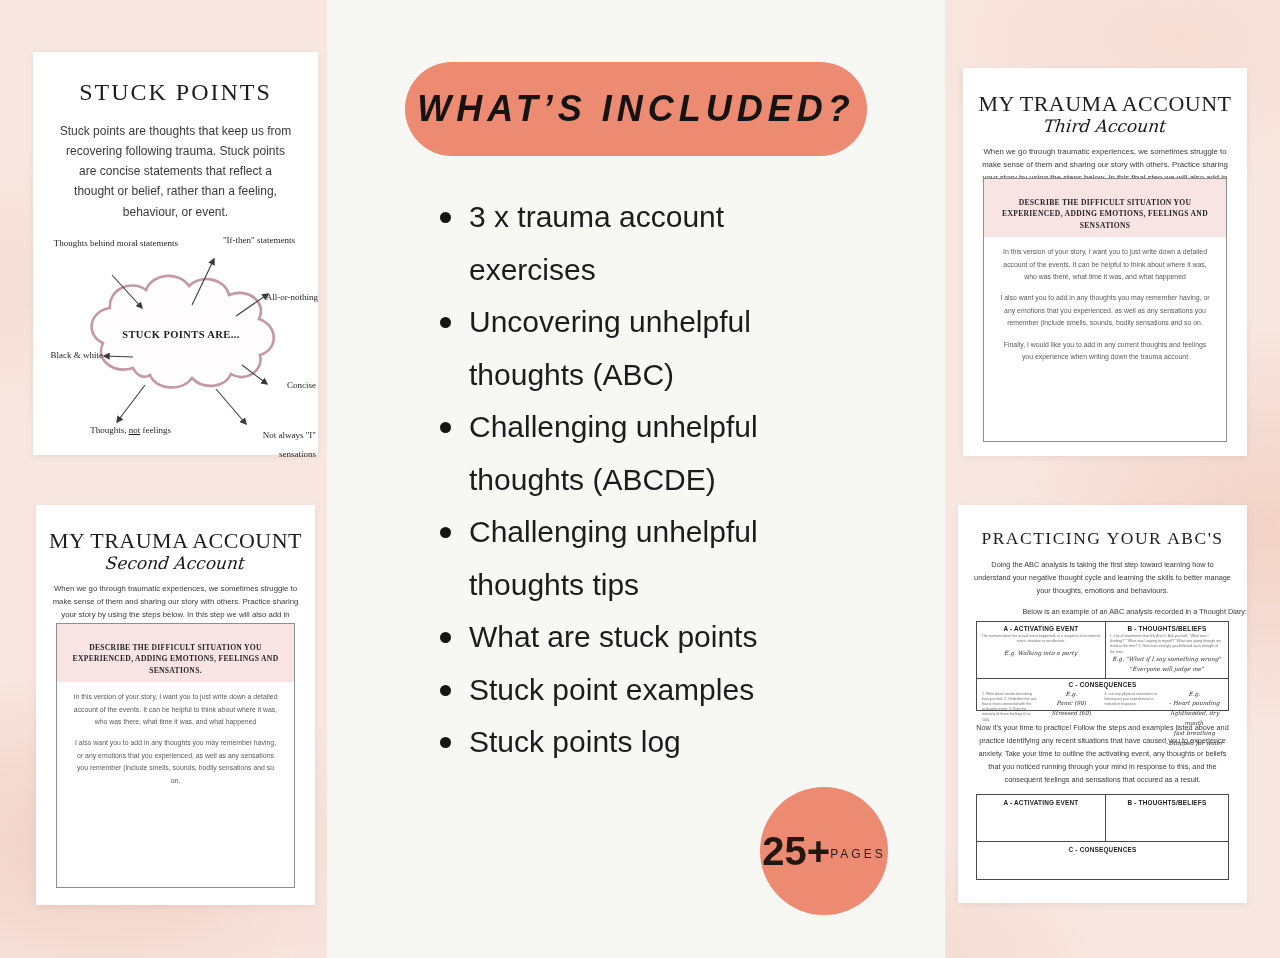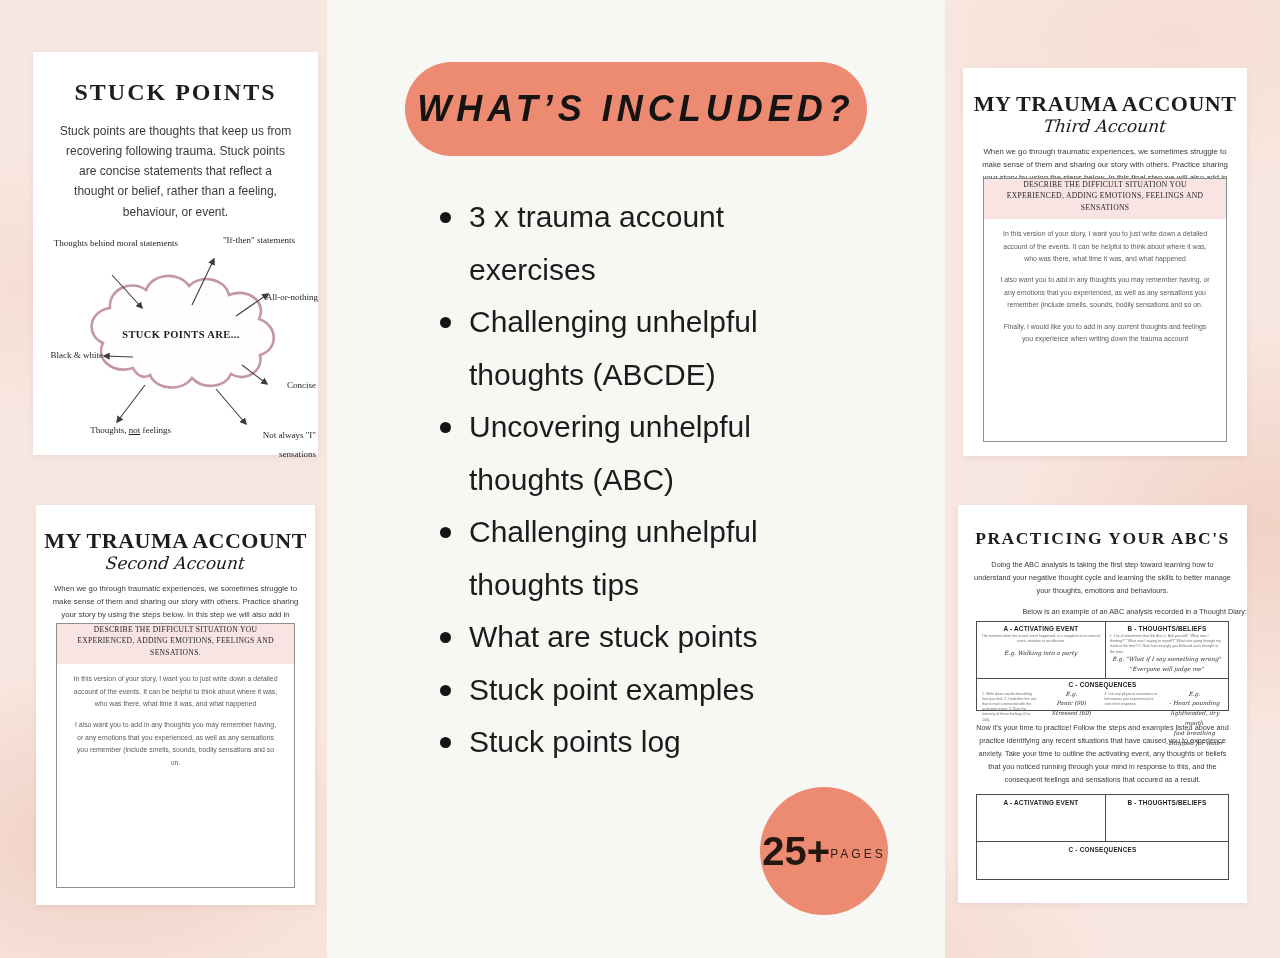--- a/index.html
+++ b/index.html
@@ -49,33 +49,33 @@
   .badge .count { font-size:40px; font-weight:600; color:#241710; }
   .badge .label { font-size:12px; letter-spacing:3px; color:#2c2118; margin-top:5px; }
   
   .page {
     position:absolute; background:#ffffff;
     box-shadow:0 2px 6px rgba(120,80,70,0.10);
     color:#222;
   }
   .pg-title {
     text-align:center; font-family:"Liberation Serif", serif;
-    color:#1d1d1d; font-weight:700; white-space:nowrap;
+    color:#1d1d1d; font-weight:400; white-space:nowrap;
   }
   .pg-script {
     text-align:center; font-family:"DejaVu Serif", serif; font-style:italic;
     color:#171717; transform:skewX(-6deg);
   }
   .pg-intro {
     text-align:center; color:#3a3a3a; line-height:1.68;
   }
   .wk-box { position:absolute; border:1px solid #8f8f8f; background:#fff; overflow:hidden; }
   .wk-box-header {
-    background:#f8e4e3; text-align:center; padding:0 12px 6px;
-    font-family:"Liberation Serif", serif; font-weight:400; color:#262626;
+    background:#f8e4e3; text-align:center; padding:18px 12px 6px;
+    font-family:"Liberation Serif", serif; font-weight:700; color:#262626;
     letter-spacing:0.3px; line-height:1.5;
   }
   .wk-box p { text-align:center; color:#5a5a5a; line-height:1.8; }
   
   #page-stuck { left:33px; top:52px; width:285px; height:403px; }
   #page-stuck .pg-title { margin-top:27px; font-size:24px; letter-spacing:2px; }
   #page-stuck .pg-intro { margin:15px 25px 0; font-size:12px; }
   .diagram { position:relative; margin-top:6px; height:238px; }
   .diagram svg { position:absolute; left:0; top:0; }
   .d-label {
@@ -128,22 +128,22 @@
 
   <div class="center-panel"></div>
 
   <div class="pill">
     <span>WHAT’S INCLUDED?</span>
   </div>
 
   <div class="included-list">
     <ul>
       <li>3 x trauma account exercises</li>
+      <li>Uncovering unhelpful thoughts (ABC)</li>
       <li>Challenging unhelpful thoughts (ABCDE)</li>
-      <li>Uncovering unhelpful thoughts (ABC)</li>
       <li>Challenging unhelpful thoughts tips</li>
       <li>What are stuck points</li>
       <li>Stuck point examples</li>
       <li>Stuck points log</li>
     </ul>
   </div>
 
   <div class="badge">
     <span class="count">25+</span>
     <span class="label">PAGES</span>

